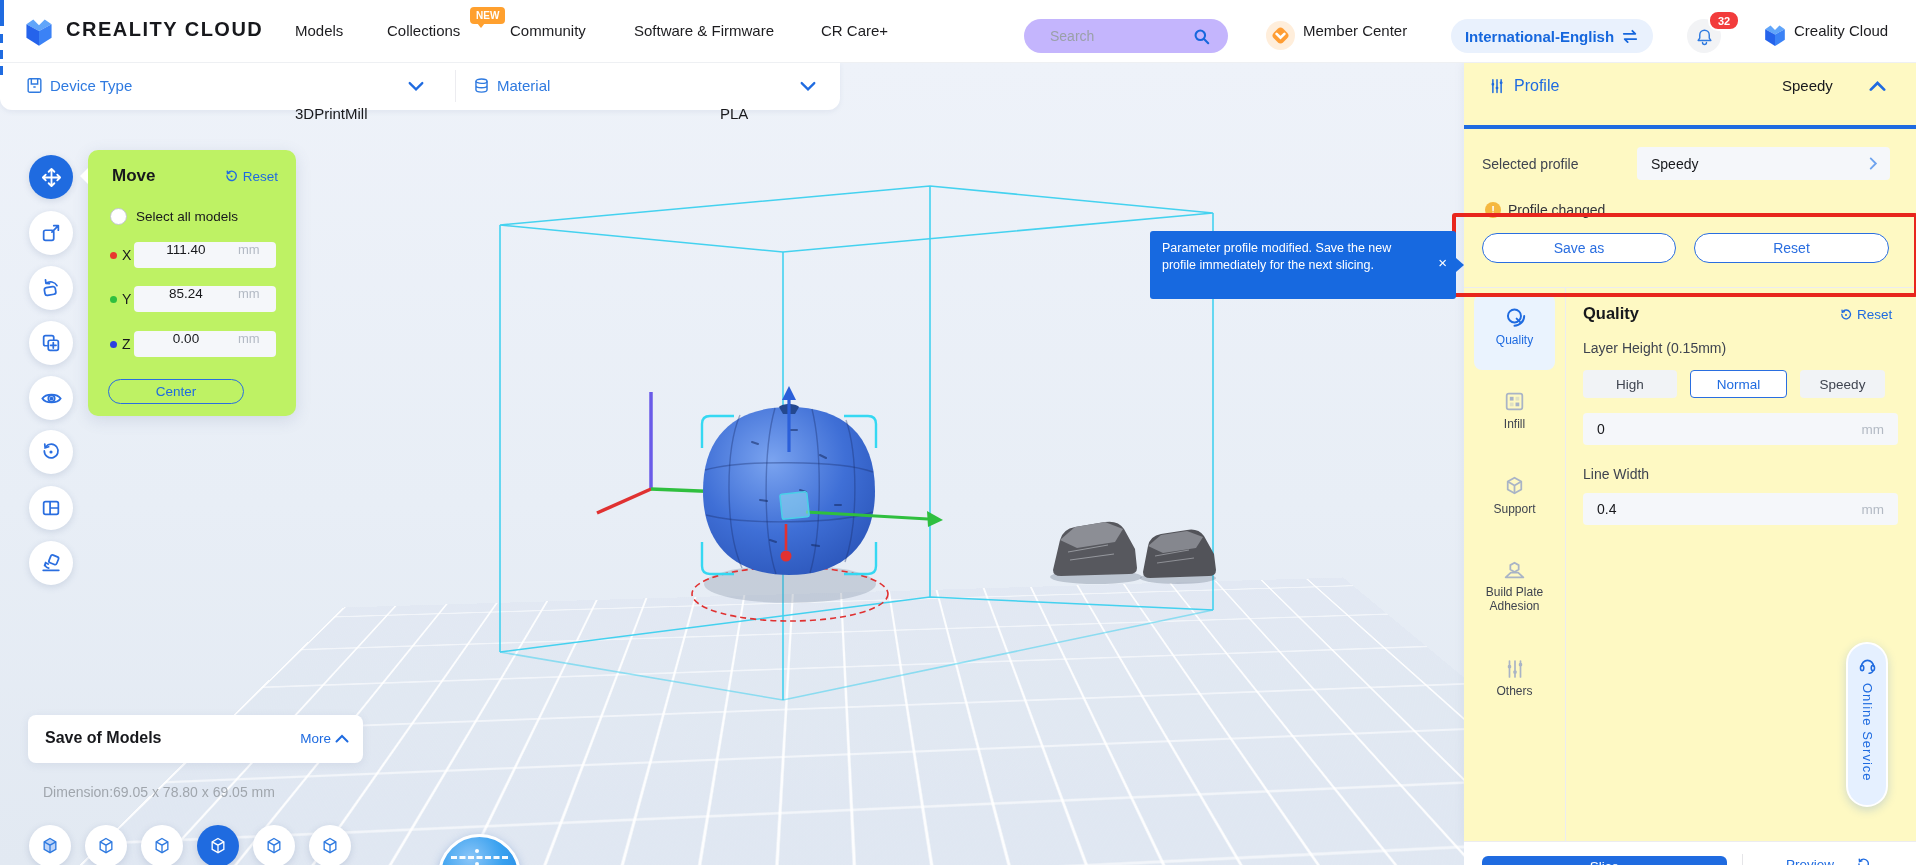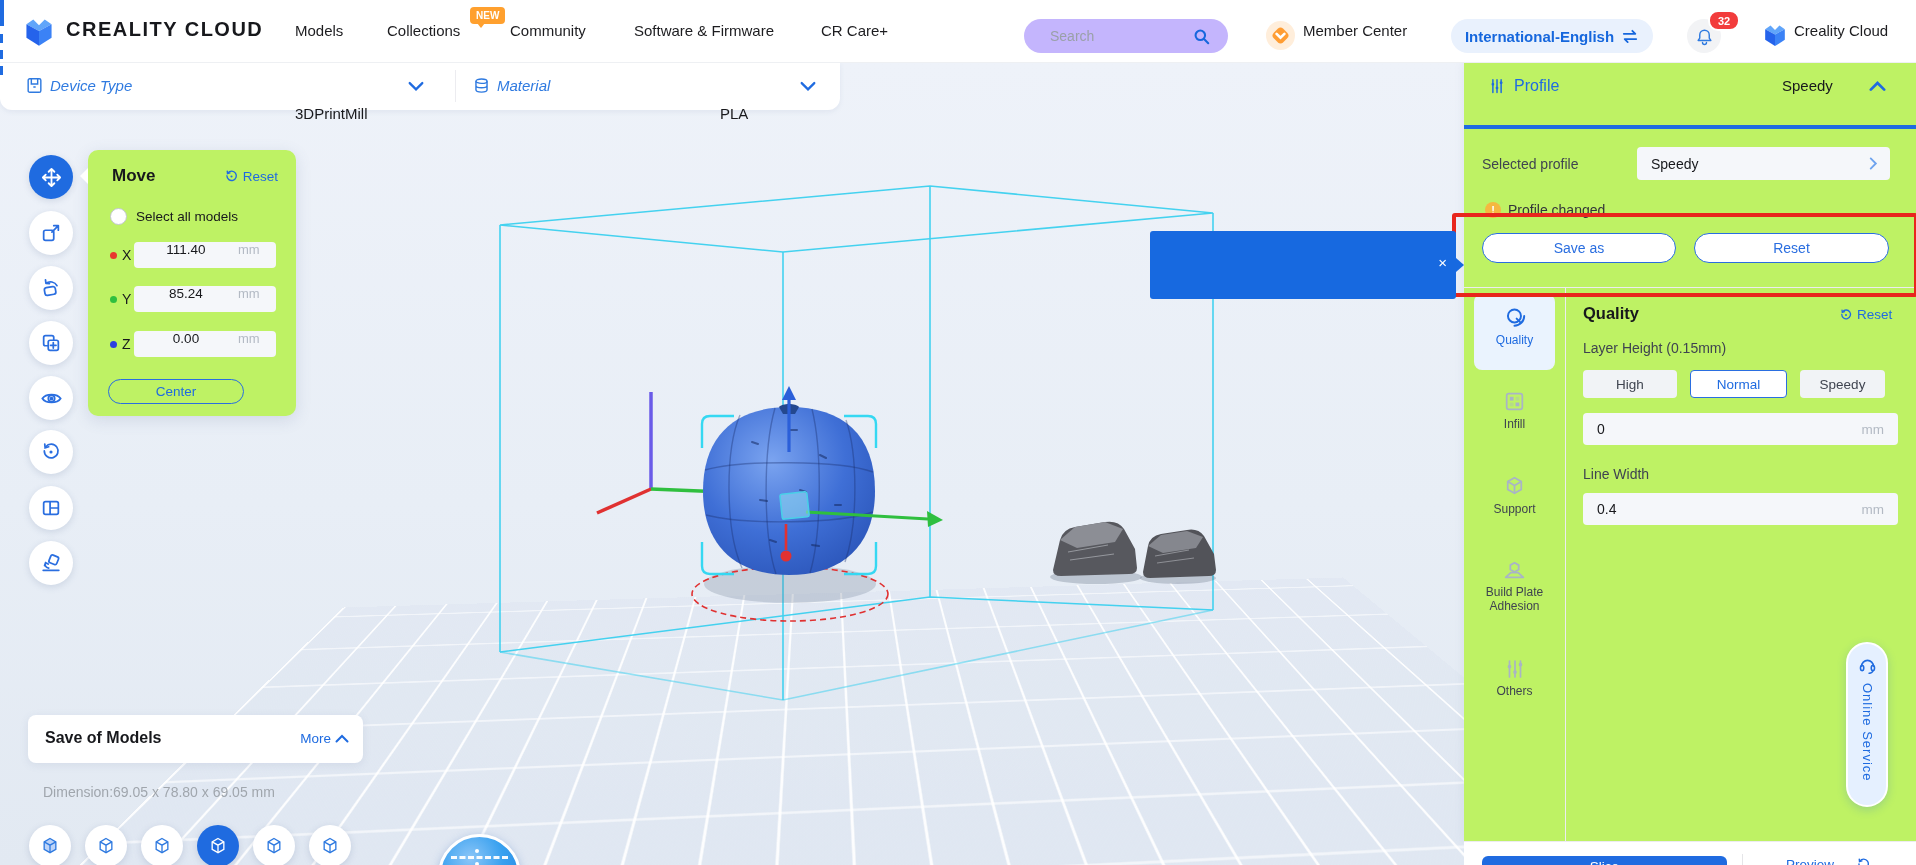--- a/index.html
+++ b/index.html
@@ -14,21 +14,21 @@
   #search-pill{left:1024px;width:204px;background:#c4b5fd;padding:0 12px 0 24px;}
   #search-input{border:none;outline:none;background:transparent;font-size:14px;color:#55585e;width:140px;font-family:"Liberation Sans",sans-serif;}
   #search-input::placeholder{color:#9aa0a8;}
   #lang-pill{left:1451px;width:202px;background:#e9f1fd;justify-content:center;gap:7px;color:#1667dd;font-weight:bold;font-size:15px;cursor:pointer;}
   #new-badge{position:absolute;left:470px;top:7px;background:#ffa02e;color:#fff;font-size:10px;font-weight:bold;padding:3px 6px;border-radius:4px;z-index:11;}
   #new-badge:after{content:"";position:absolute;left:7px;bottom:-4px;border-left:4px solid transparent;border-right:4px solid transparent;border-top:5px solid #ffa02e;}
   #bell-wrap{position:absolute;left:1687px;top:19px;width:34px;height:34px;border-radius:50%;background:#f2f3f5;display:flex;align-items:center;justify-content:center;cursor:pointer;}
   #bell-badge{position:absolute;left:1708px;top:10px;min-width:18px;height:15px;padding:1px 5px;border-radius:10px;background:#f23c3c;border:2px solid #fff;color:#fff;font-size:11px;font-weight:bold;display:flex;align-items:center;justify-content:center;z-index:11;}
   
   #config-bar{left:0;top:62px;width:840px;height:48px;background:#fff;border-radius:0 0 12px 12px;box-shadow:0 2px 5px rgba(110,130,165,.10);z-index:9;}
-  .cfg-label{position:absolute;top:15px;font-size:15px;color:#2f7ae0;font-style:italic;}
+  .cfg-label{position:absolute;top:15px;font-size:15px;color:#2f7ae0;}
   .cfg-value{position:absolute;top:15px;font-size:15px;color:#17181c;margin-top:28px;}
   
   #viewport{left:0;top:62px;width:1916px;height:803px;background:linear-gradient(180deg,#eef2f9 0%,#e8eef6 55%,#e2e9f2 100%);overflow:hidden;z-index:0;}
   #plate{position:absolute;left:360px;top:530px;width:1000px;height:640px;
     background-image:repeating-linear-gradient(90deg,rgba(255,255,255,.9) 0 2px,rgba(222,230,241,.35) 2px 48px),
                      repeating-linear-gradient(0deg,rgba(255,255,255,.9) 0 2px,rgba(222,230,241,.35) 2px 48px);
     transform:perspective(640px) rotateX(55deg) rotateZ(-3deg);transform-origin:50% 0;}
   #scene{position:absolute;left:0;top:0;z-index:1;pointer-events:none;}
   
   .tool-btn{position:absolute;left:29px;width:44px;height:44px;border-radius:50%;background:#fff;box-shadow:0 2px 7px rgba(95,115,155,.20);display:flex;align-items:center;justify-content:center;color:#2a6ee0;cursor:pointer;z-index:8;}
@@ -45,21 +45,21 @@
   .blue-link{color:#1f6be0;font-size:13.5px;display:flex;align-items:center;gap:4px;cursor:pointer;}
   
   #models-panel{left:28px;top:715px;width:335px;height:48px;background:#fff;border-radius:8px;box-shadow:0 2px 8px rgba(95,115,155,.12);z-index:8;}
   
   .view-btn{position:absolute;top:825px;width:42px;height:42px;border-radius:50%;background:#fff;box-shadow:0 2px 7px rgba(95,115,155,.22);display:flex;align-items:center;justify-content:center;color:#2f7ae0;cursor:pointer;z-index:4;}
   .view-btn.active{background:#1f6be0;color:#fff;}
   #big-circle{left:438px;top:834px;width:77px;height:77px;border-radius:50%;background:radial-gradient(circle at 38% 28%,#8cc6f8,#37a0ef 45%,#1f7fe0);border:3px solid #fff;box-shadow:0 2px 8px rgba(60,110,190,.35);z-index:4;cursor:pointer;}
   #big-circle .dash{position:absolute;left:10px;right:10px;top:19px;border-top:3px dashed rgba(255,255,255,.95);}
   #big-circle .dot{position:absolute;left:34px;width:4px;height:4px;border-radius:50%;background:#fff;}
   
-  #right-panel{left:1464px;top:62px;width:452px;height:779px;background:#bef264;box-shadow:-2px 0 8px rgba(110,130,165,.08);z-index:7;}
+  #right-panel{left:1464px;top:62px;width:452px;height:779px;background:#fef9c3;box-shadow:-2px 0 8px rgba(110,130,165,.08);z-index:7;}
   #panel-underline{position:absolute;left:0;top:63px;width:452px;height:4px;background:#1f6be0;}
   .ghost-btn{position:absolute;top:171px;height:30px;border:1.2px solid #2a6ee0;border-radius:16px;background:#fff;color:#2a6ee0;font-size:14px;display:flex;align-items:center;justify-content:center;cursor:pointer;box-sizing:border-box;}
   .tab-item{position:absolute;left:10px;width:81px;text-align:center;cursor:pointer;color:#a9b4c6;}
   .tab-item .tab-label{font-size:12px;color:#3f4450;margin-top:4px;line-height:1.15;}
   .tab-item.active{background:#eaf3fe;border-radius:8px;color:#1f6be0;}
   .tab-item.active .tab-label{color:#1f6be0;}
   .preset-btn{height:28px;border-radius:4px;background:#f1f3f6;color:#3f4450;font-size:13.5px;display:flex;align-items:center;justify-content:center;cursor:pointer;box-sizing:border-box;}
   .preset-btn.selected{background:#fff;border:1.2px solid #2a6ee0;color:#1f6be0;}
   .param-input{position:absolute;left:119px;width:315px;height:32px;background:#f5f7fa;border-radius:4px;display:flex;align-items:center;justify-content:space-between;padding:0 14px;box-sizing:border-box;font-size:14px;color:#17181c;}
   .param-unit{color:#b3bac4;font-size:13.5px;}
@@ -483,20 +483,21 @@
       <svg class="abs" style="left:392px;top:15px" width="15" height="15" viewBox="0 0 24 24" fill="none" stroke="#1f6be0" stroke-width="2.2" stroke-linecap="round">
         <path d="M6.3 6.3a7.5 7.5 0 1 1-1.6 4.6"></path>
           <path d="M5.2 3.5l.4 4 3.9-1.2"></path>
       </svg>
     </div>
   </div>
 
   <div id="red-rect" class="abs"></div>
 
   <div id="tooltip" class="abs">
+    <span>Parameter profile modified. Save the new profile immediately for the next slicing.</span>
     <span id="tooltip-close">×</span>
     <span class="arrow"></span>
   </div>
 
   <div id="online-service" class="abs">
     <svg width="19" height="19" viewBox="0 0 24 24" fill="none" stroke="#1f6be0" stroke-width="2" stroke-linecap="round">
       <path d="M4.5 13a7.5 7.5 0 0 1 15 0"></path>
         <rect x="3.2" y="12" width="4" height="6.5" rx="2"></rect>
         <rect x="16.8" y="12" width="4" height="6.5" rx="2"></rect>
         <path d="M19 18.5a5 4 0 0 1-5 3.2"></path>

